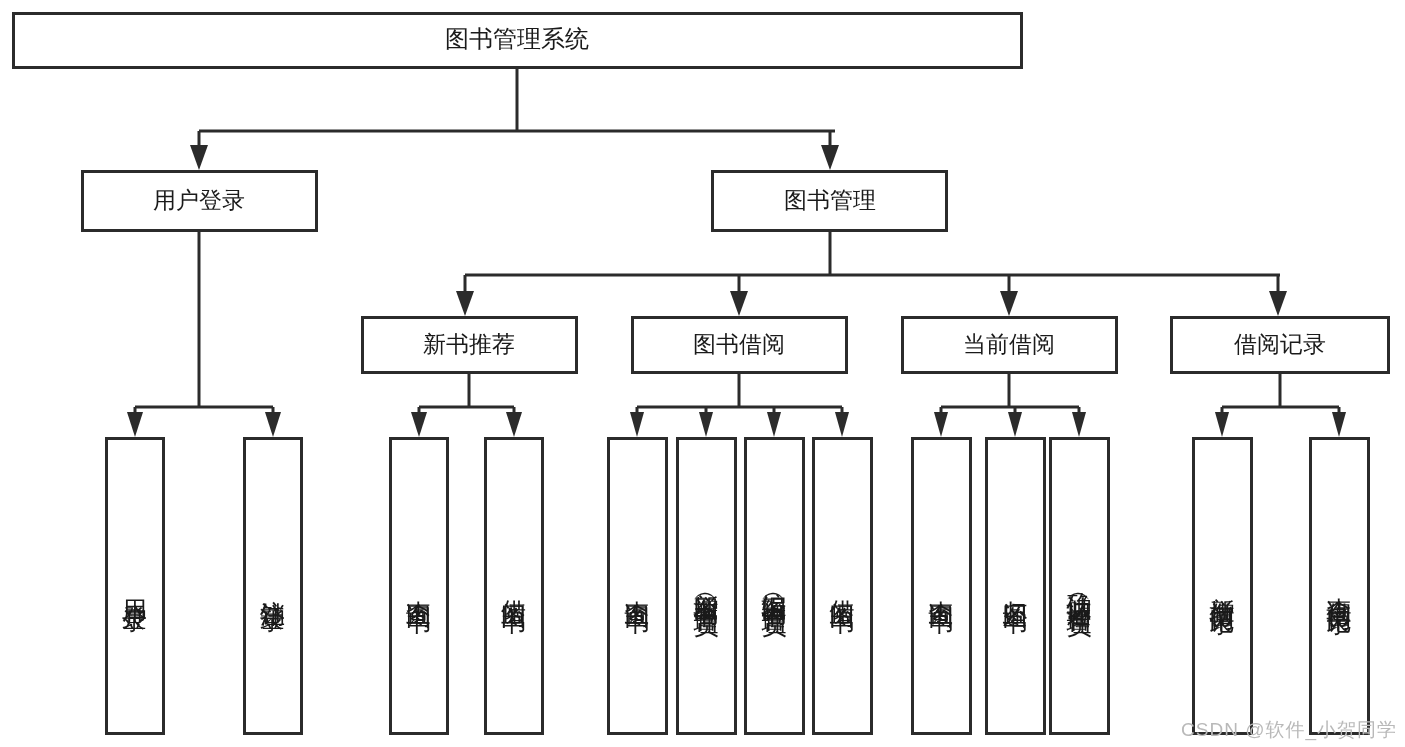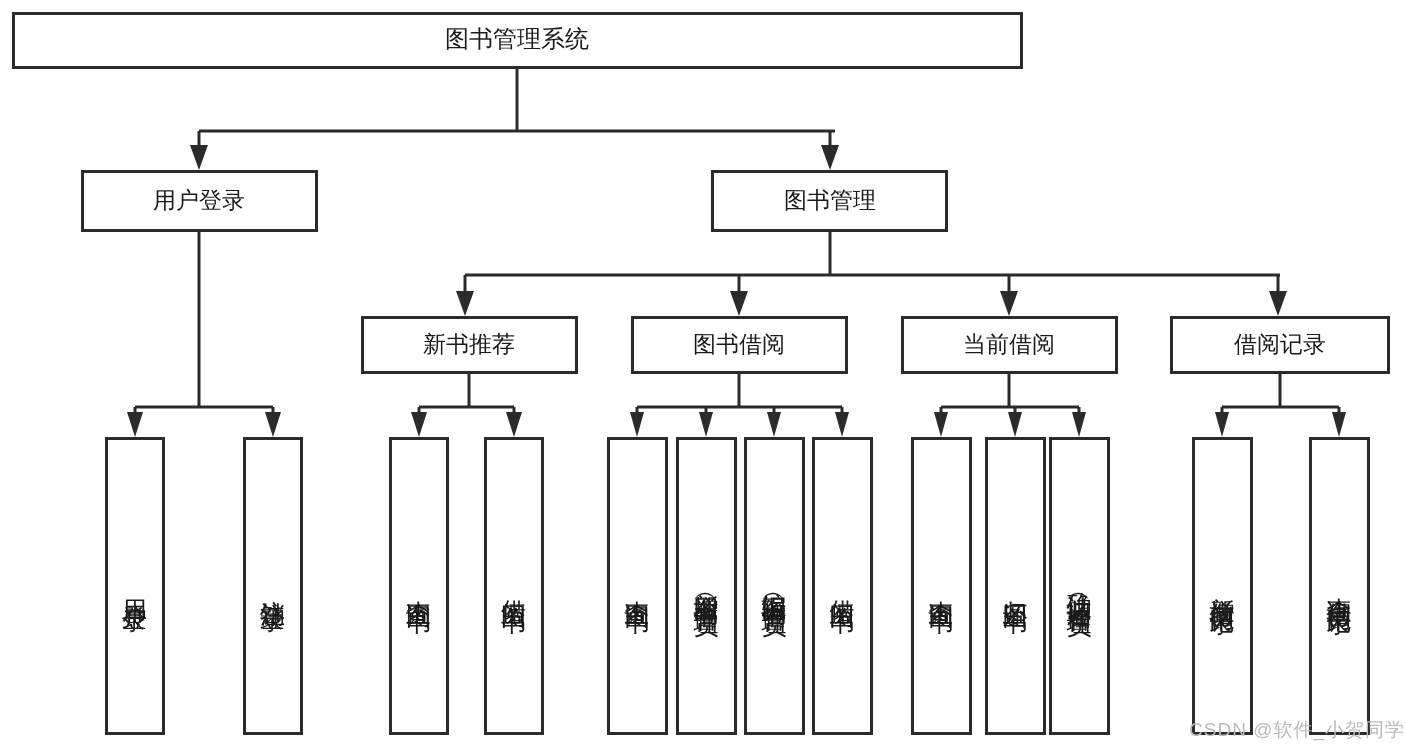--- a/index.html
+++ b/index.html
@@ -64,21 +64,21 @@
     letter-spacing: 3px;
     display: flex;
     align-items: center;
     justify-content: center;
     white-space: nowrap;
     pointer-events: none;
     user-select: none;
   }
   .watermark {
     position: absolute;
-    right: 0;
+    right: 8px;
     bottom: 4px;
     font-family: "Liberation Sans", "DejaVu Sans", sans-serif;
     font-size: 19px;
     color: #b9b9b9;
     letter-spacing: 1px;
     white-space: nowrap;
   }
 </style>
 </head>
 <body>

